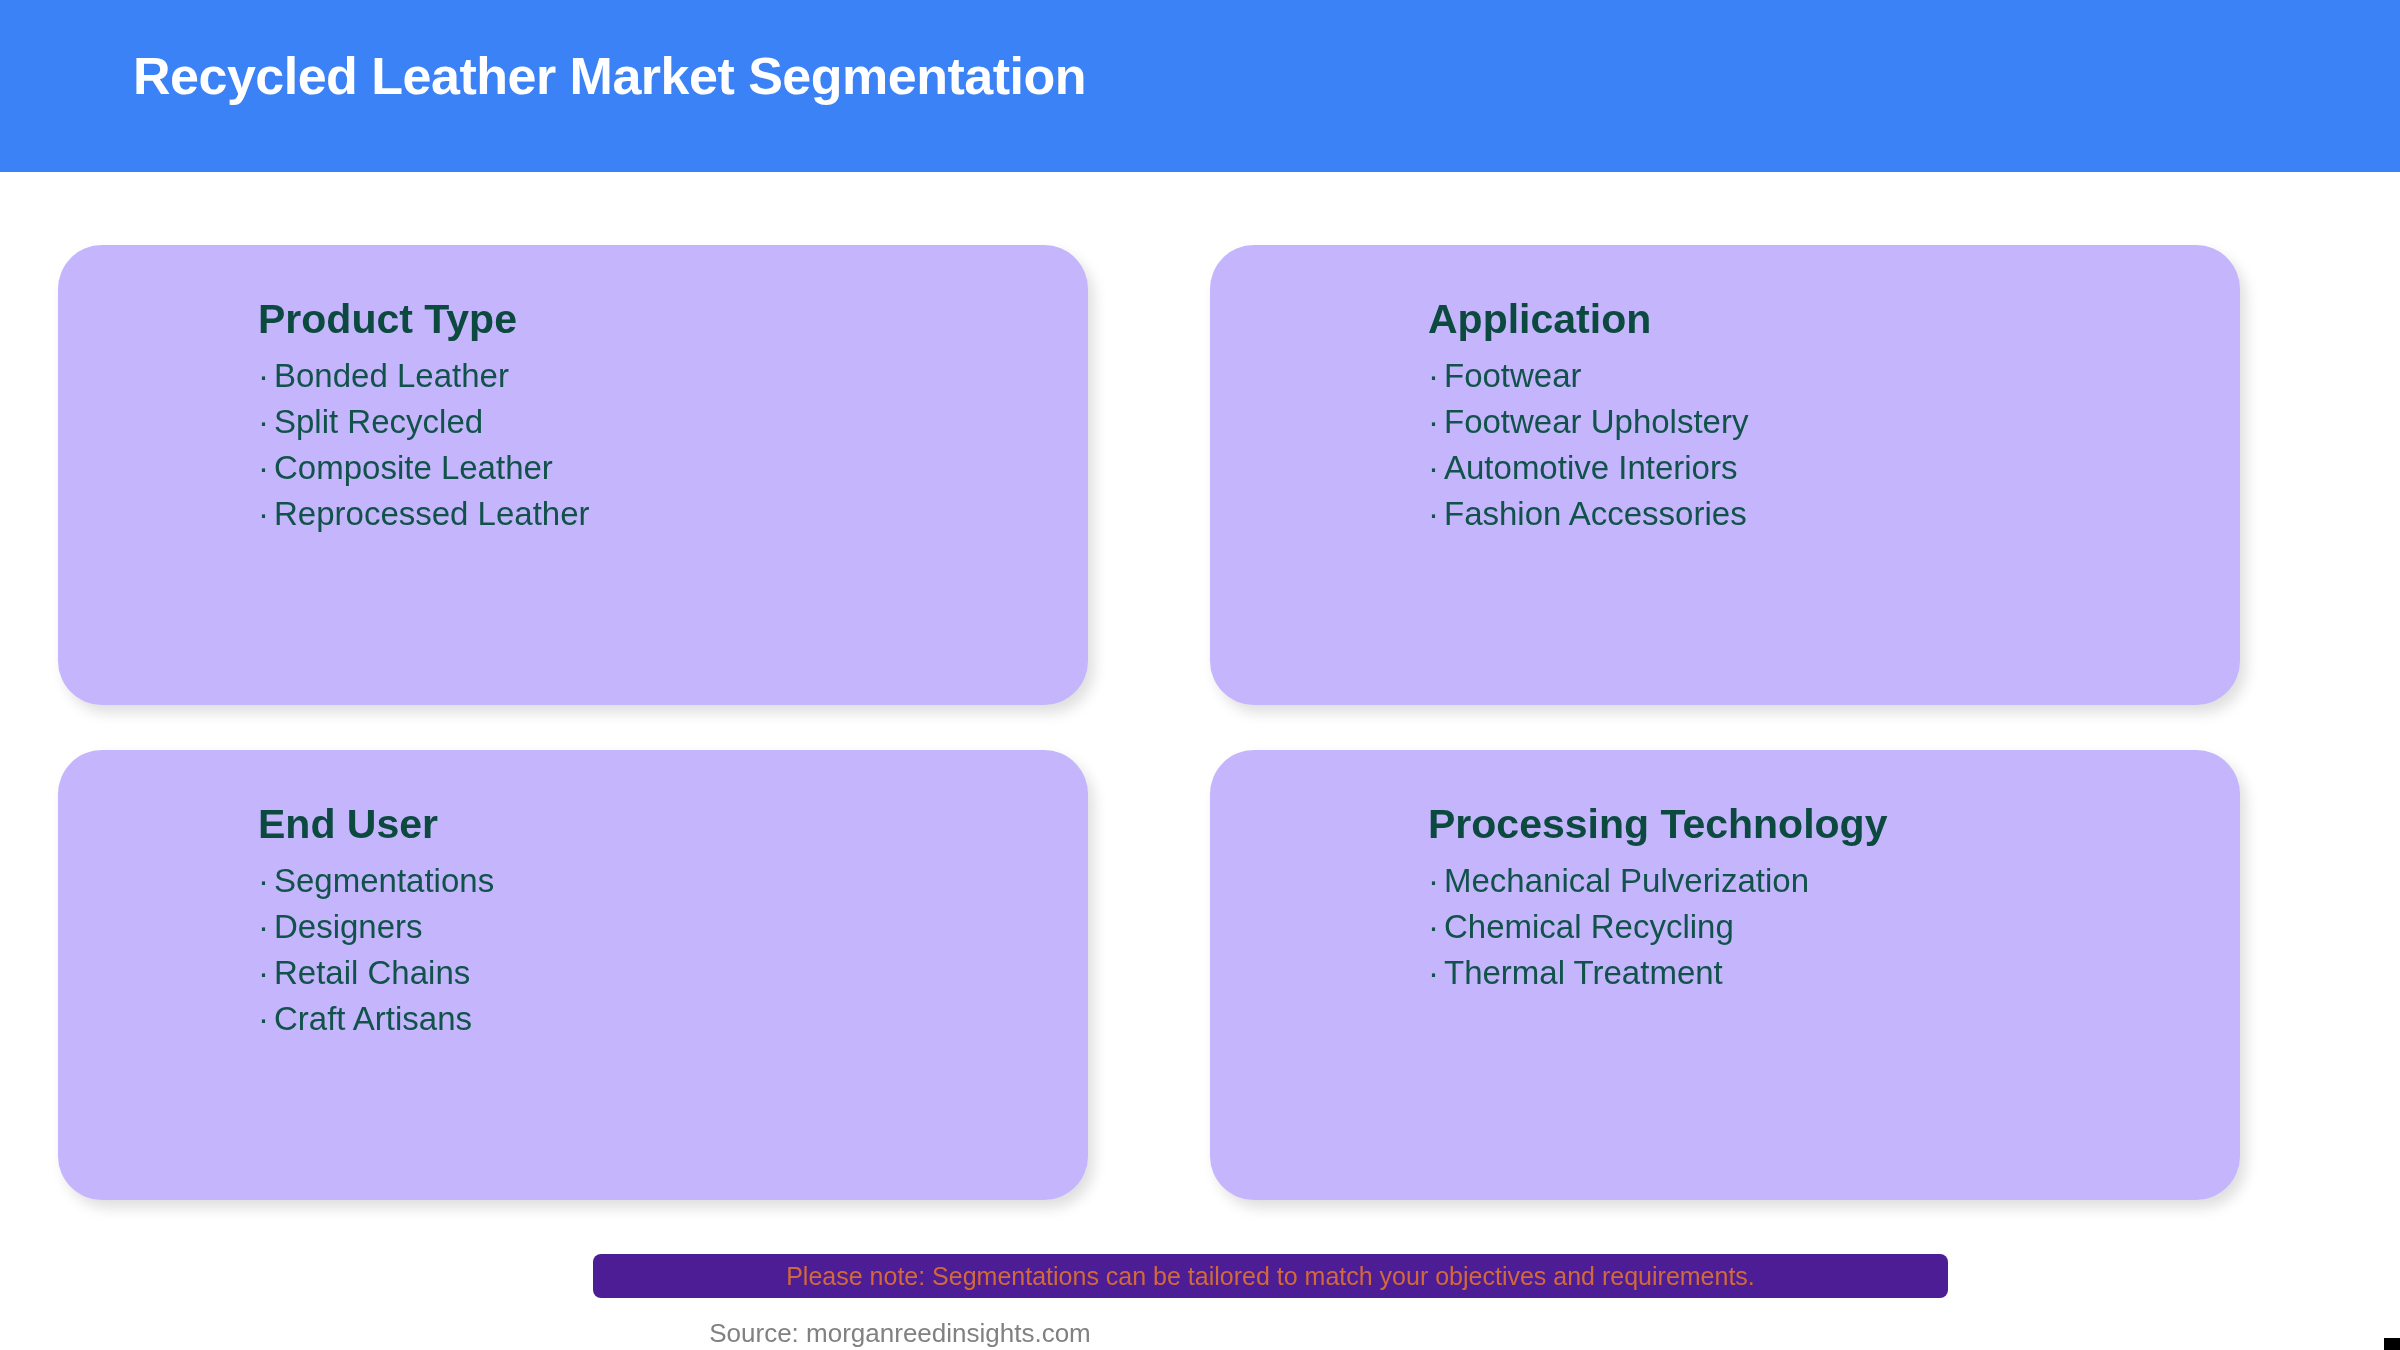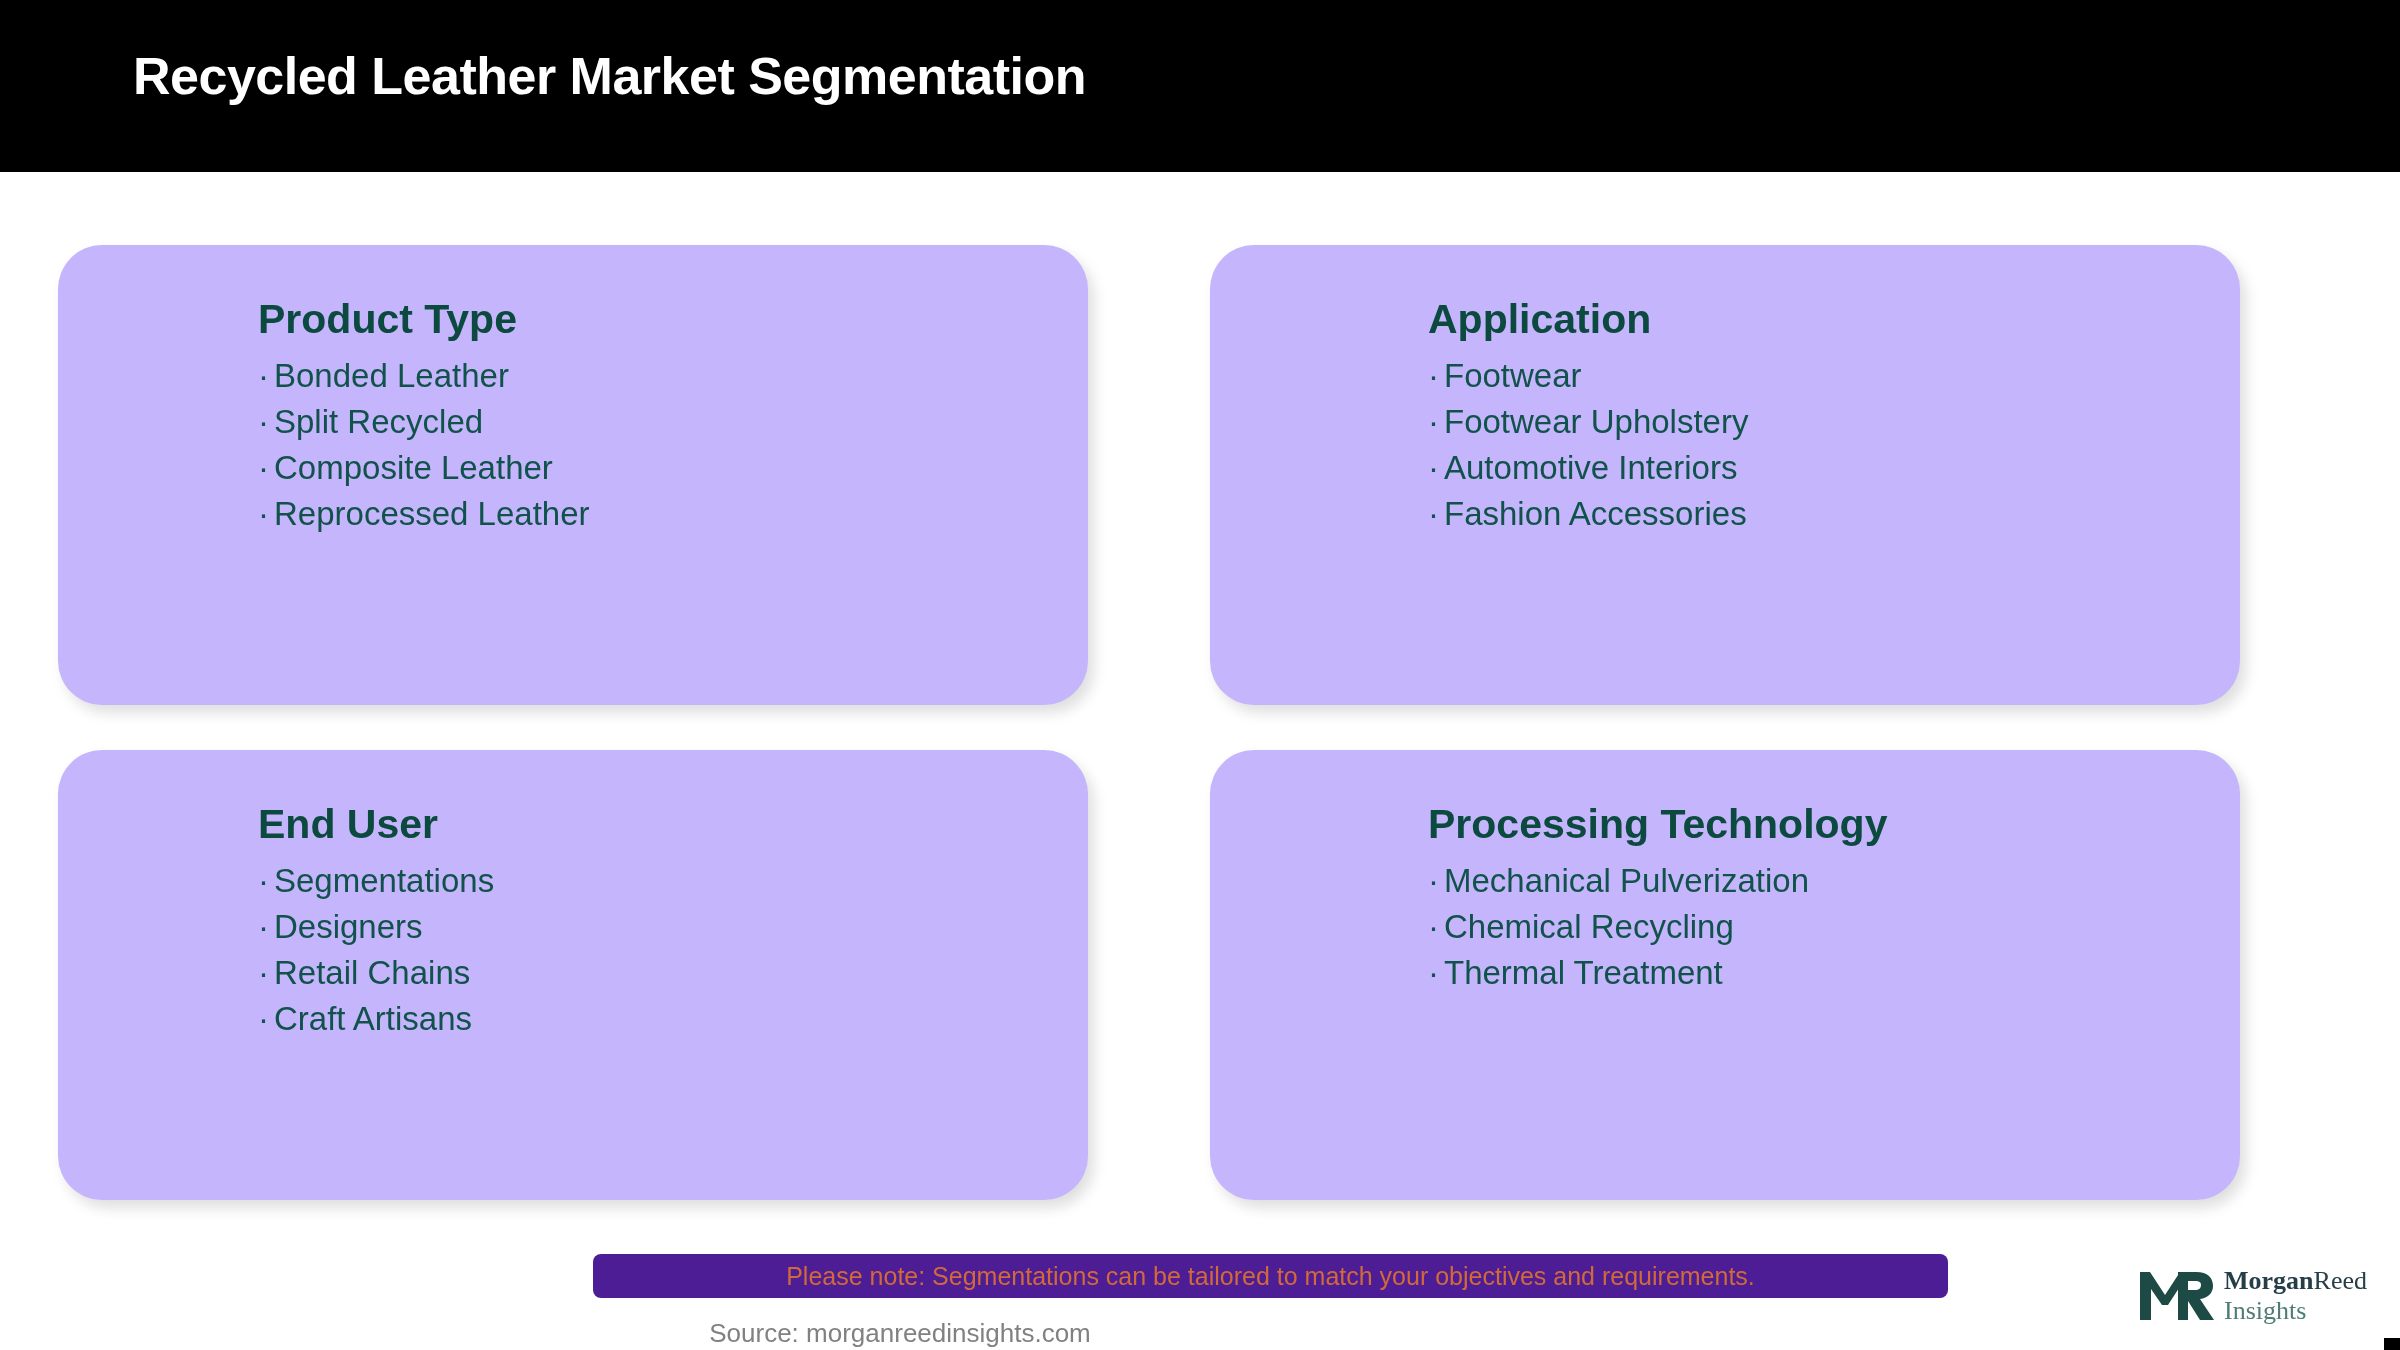--- a/index.html
+++ b/index.html
@@ -19,21 +19,21 @@
     background: #ffffff;
   }
 
   
   .header-bar {
     position: absolute;
     left: 0;
     top: 0;
     width: 2400px;
     height: 172px;
-    background: #000000;
+    background: #3b82f6;
   }
 
   .header-title {
     position: absolute;
     left: 133px;
     top: 40px;
     font-size: 52px;
     font-weight: bold;
     color: #ffffff;
     letter-spacing: -0.5px;
@@ -240,28 +240,16 @@
       </ul>
     </div>
   </div>
 
   <div class="note-pill">
     <div class="note-text">Please note: Segmentations can be tailored to match your objectives and requirements.</div>
   </div>
 
   <div class="source-text">Source: morganreedinsights.com</div>
 
-  <div class="logo">
-    <div class="logo-mark">
-      <svg viewBox="0 0 78 54" width="78" height="54" xmlns="http://www.w3.org/2000/svg">
-        <path d="M2 52 L2 4 L12 4 L27 27 L42 4 L41 20 L30 37 L24 37 L13 21 L13 52 Z" fill="#1e4a45"></path>
-        <path d="M40 4 L58 4 C70 4 75 10 75 18 C75 25 70 30 62 31 L76 52 L62 52 L50 33 L50 22 L57 22 C61 22 63 20 63 17 C63 14 61 13 57 13 L50 13 L50 52 L40 52 Z" fill="#1e4a45"></path>
-      </svg>
-    </div>
-    <div class="logo-words">
-      <div class="logo-line1"><span class="lw-bold">Morgan</span><span class="lw-reg">Reed</span></div>
-      <div class="logo-line2">Insights</div>
-    </div>
-  </div>
 
   <div class="corner-mark"></div>
 
 </div>
 
 </body></html>

